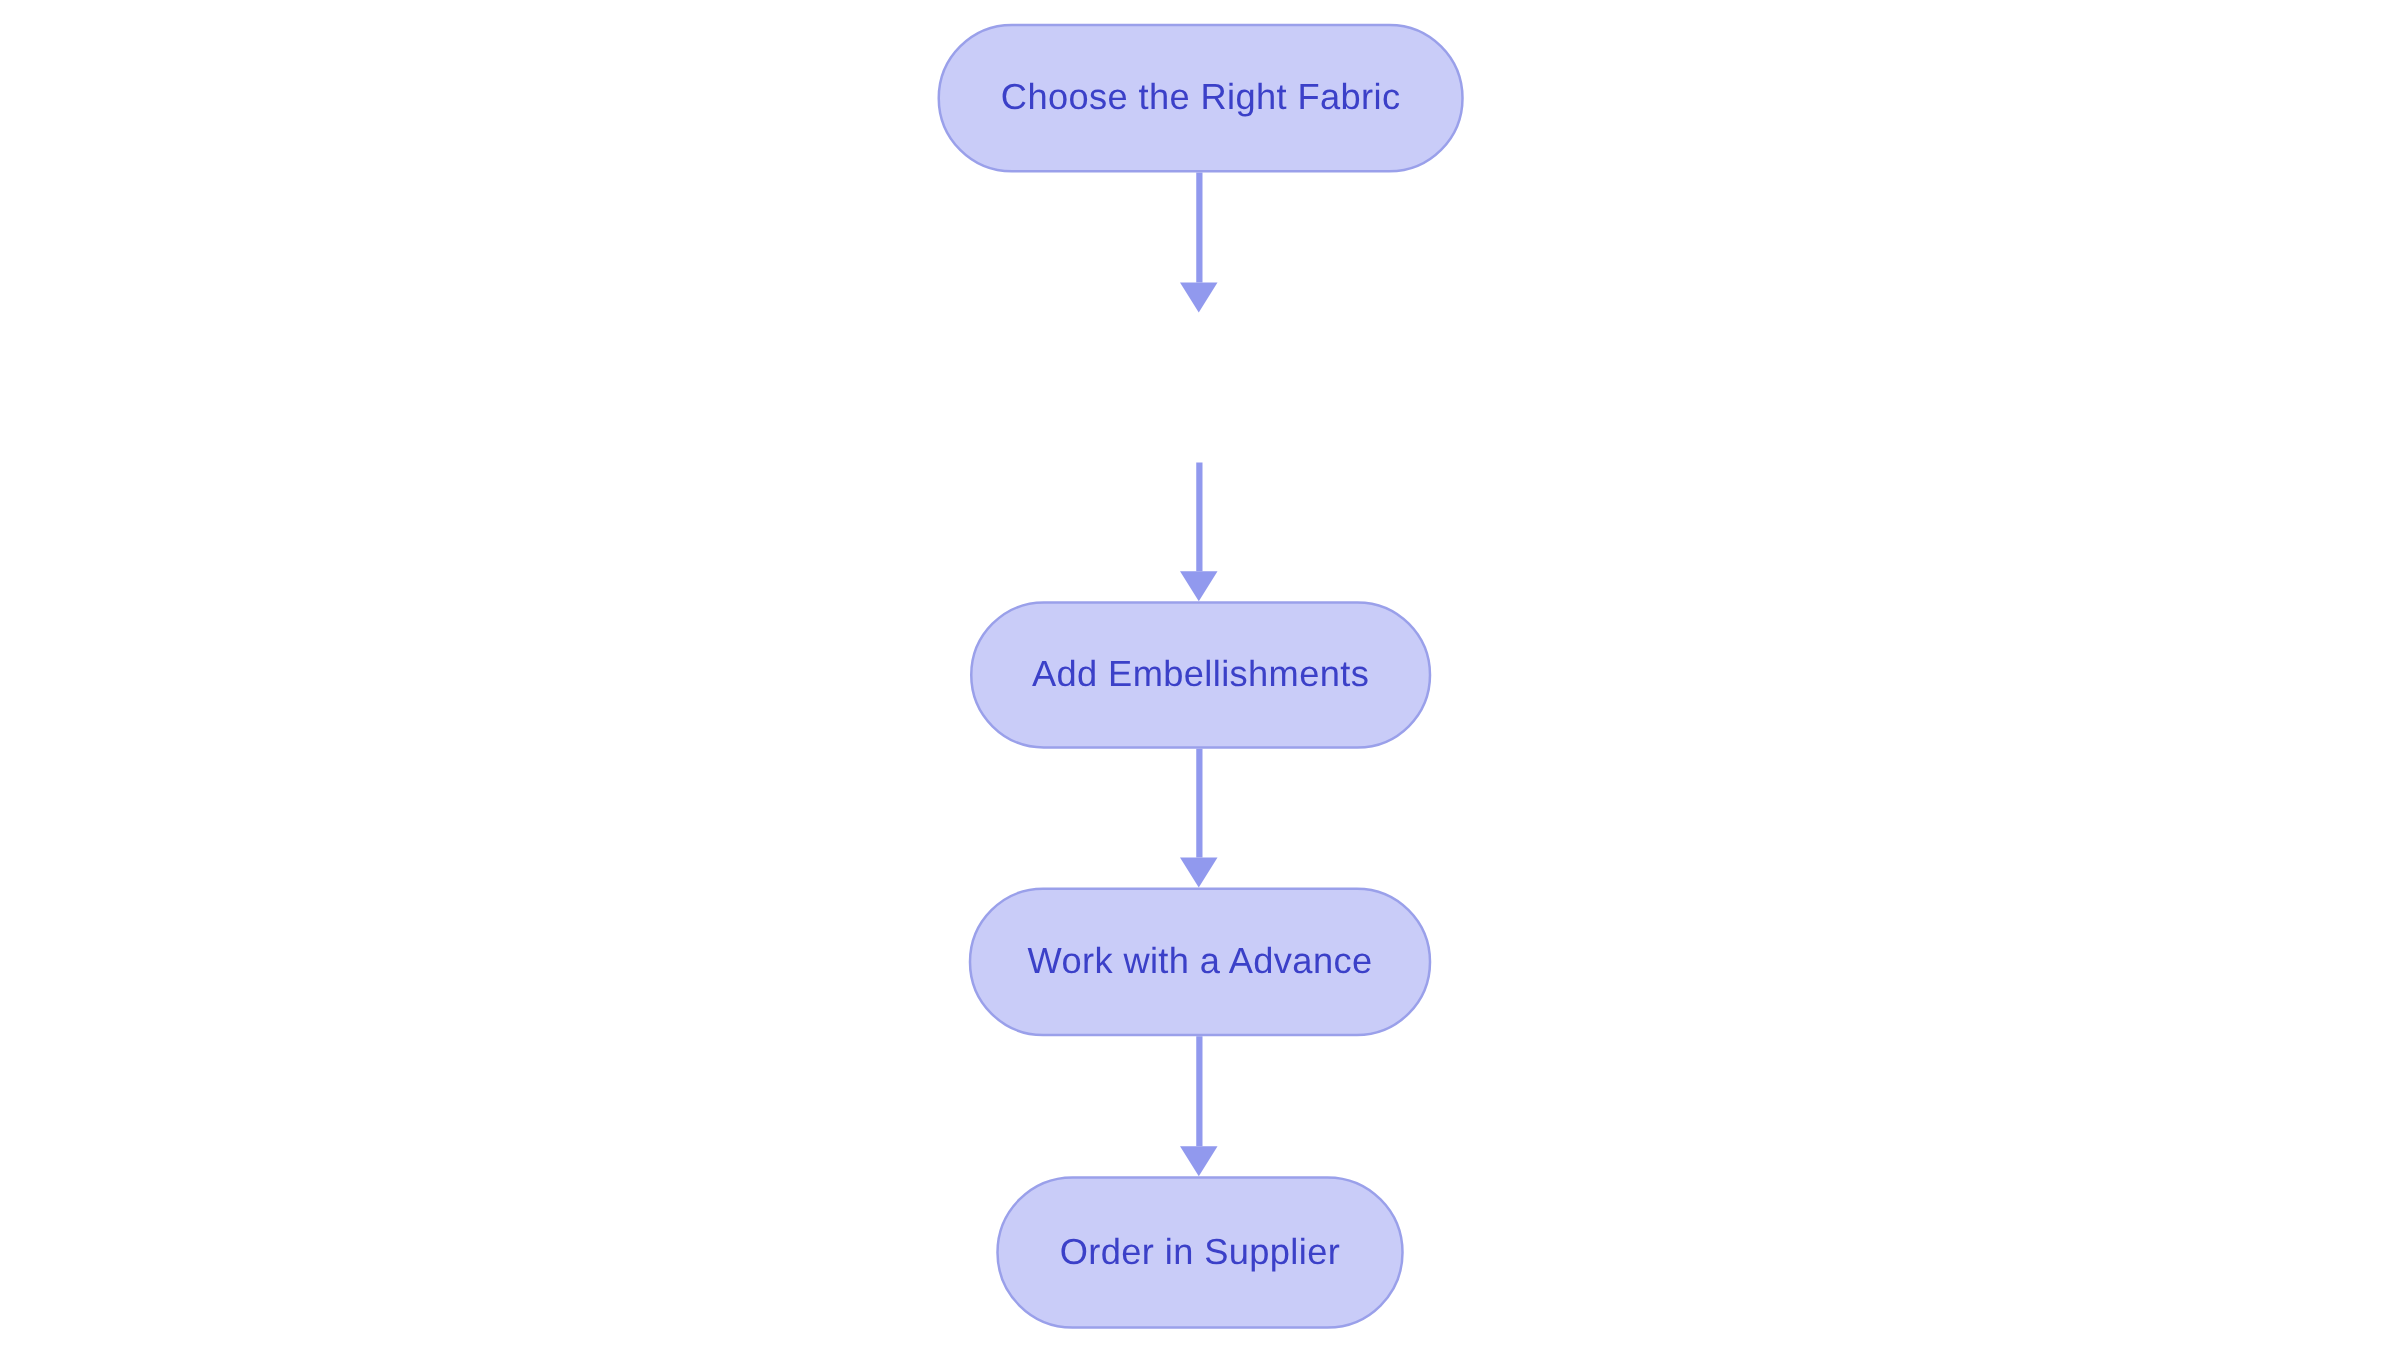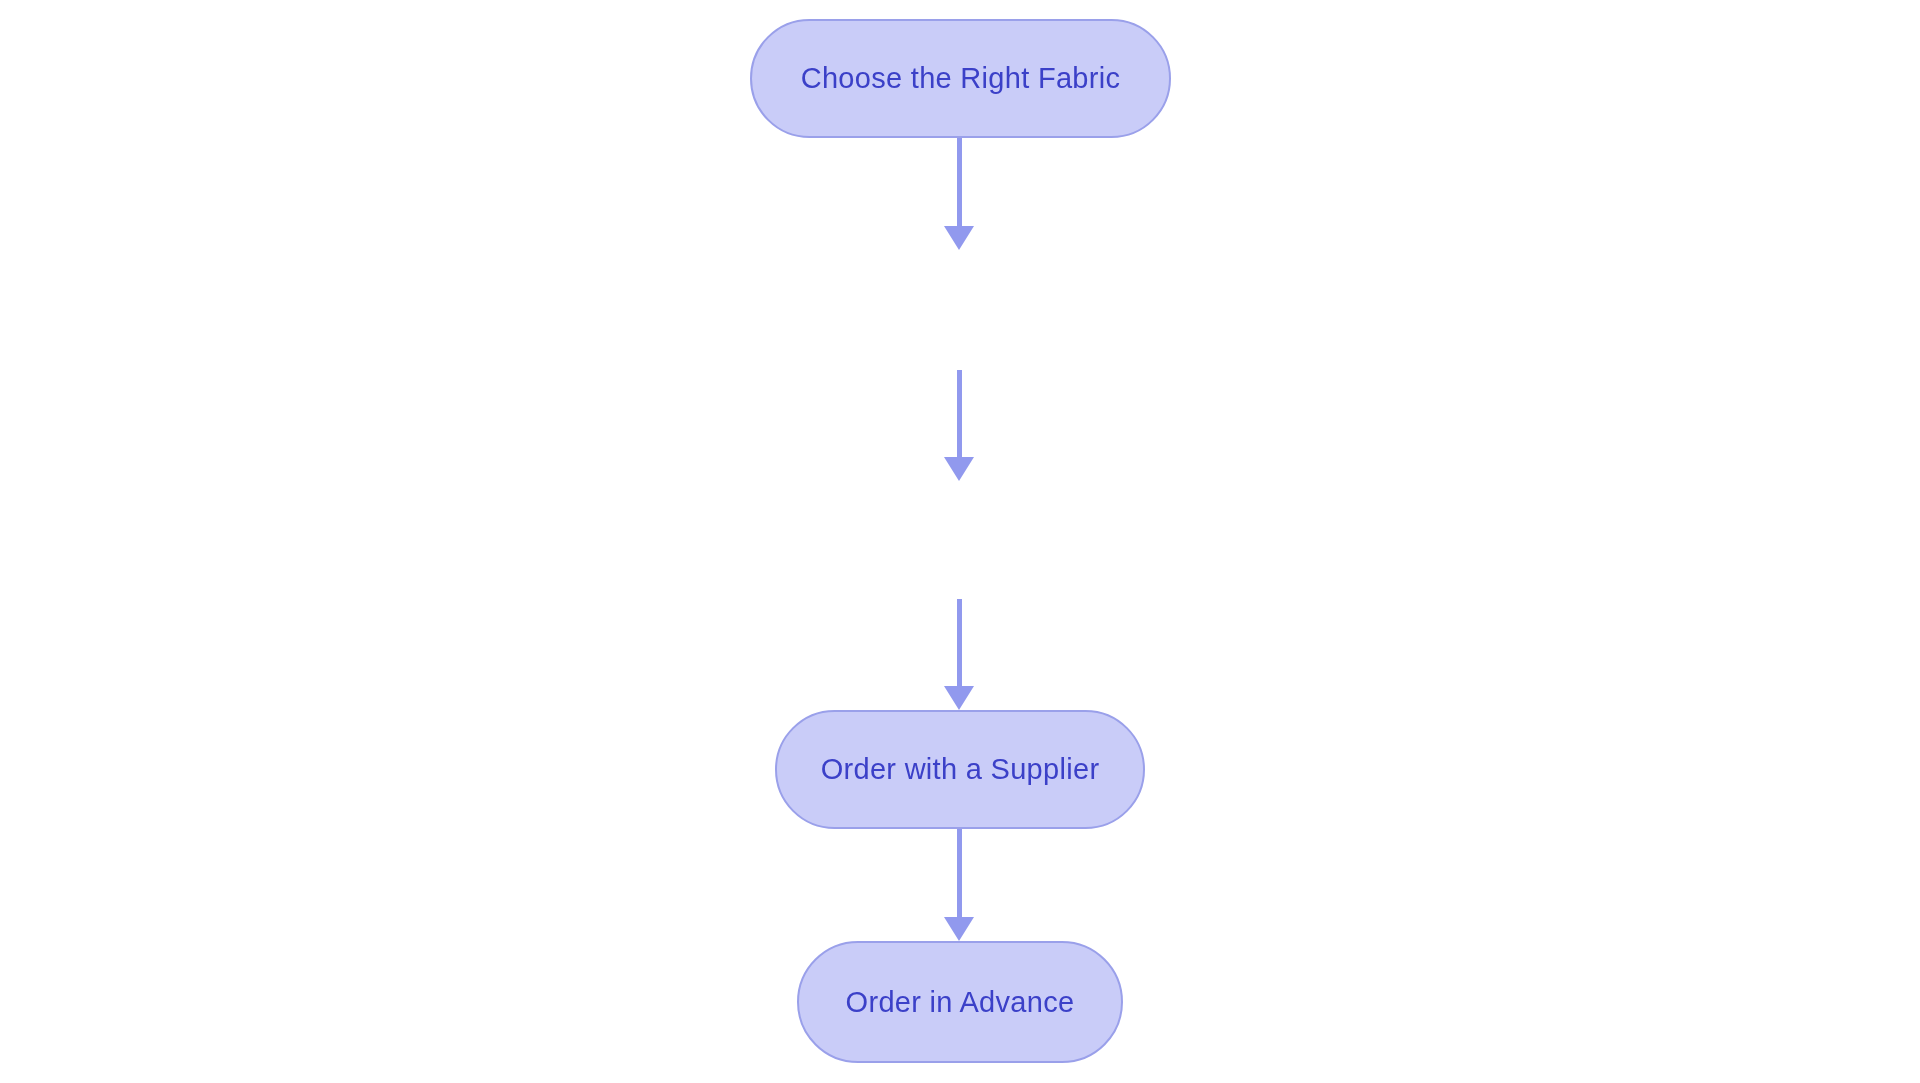--- a/index.html
+++ b/index.html
@@ -79,32 +79,35 @@
     <div class="arrow-line"></div>
     <div class="arrow-head"></div>
   </div>
 
 
   <div class="flow-arrow a2">
     <div class="arrow-line"></div>
     <div class="arrow-head"></div>
   </div>
 
+  <div class="flow-node n3">
+    <span>Add Embellishments</span>
+  </div>
 
   <div class="flow-arrow a3">
     <div class="arrow-line"></div>
     <div class="arrow-head"></div>
   </div>
 
   <div class="flow-node n4">
-    <span>Order with a Supplier</span>
+    <span>Work with a Advance</span>
   </div>
 
   <div class="flow-arrow a4">
     <div class="arrow-line"></div>
     <div class="arrow-head"></div>
   </div>
 
   <div class="flow-node n5">
-    <span>Order in Advance</span>
+    <span>Order in Supplier</span>
   </div>
 
 </div>
 
 </body></html>

